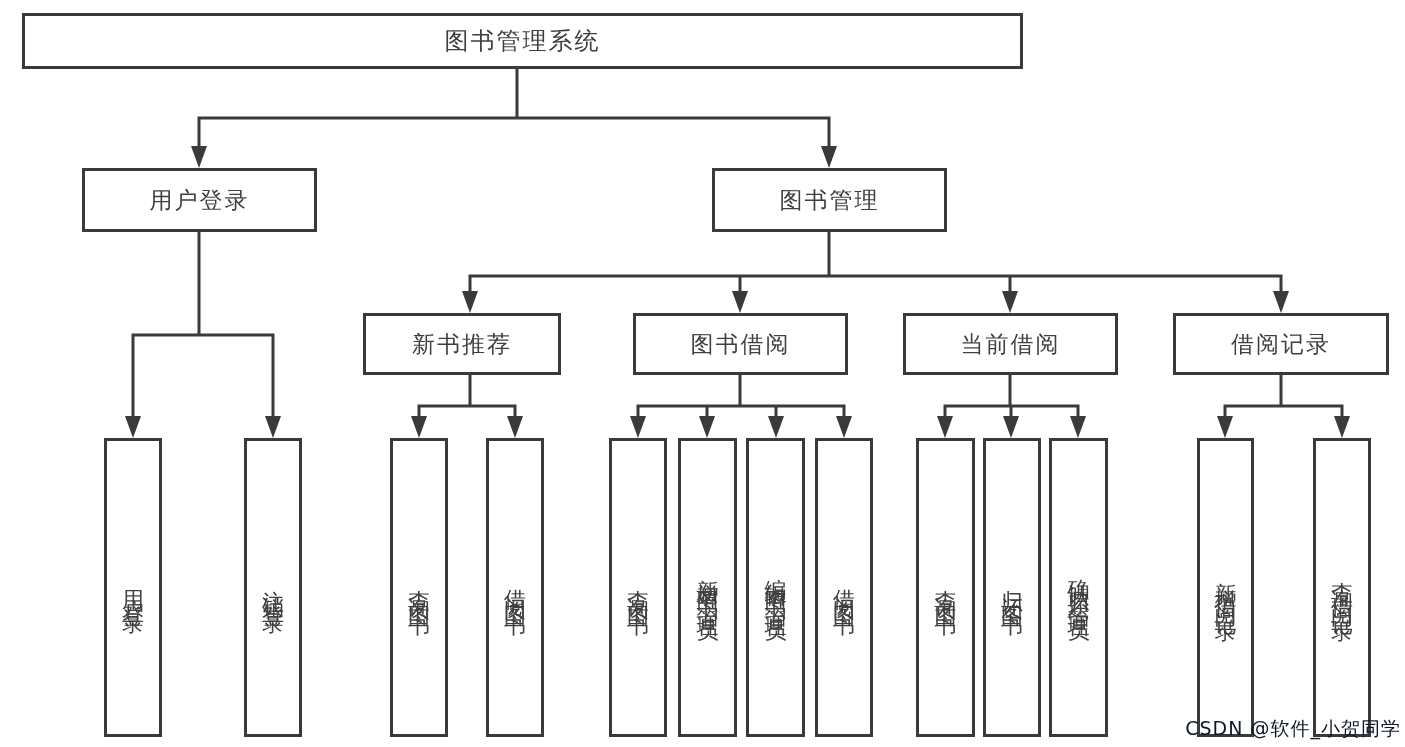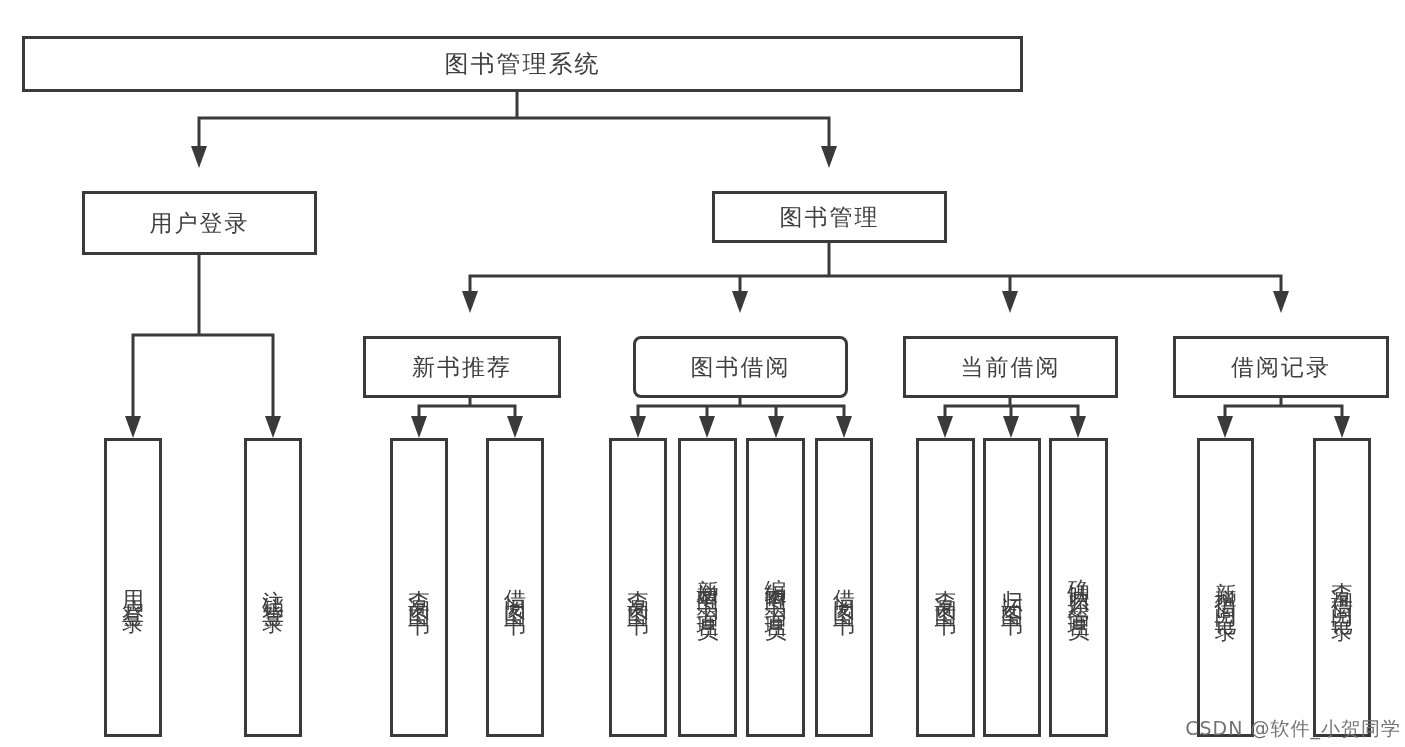--- a/index.html
+++ b/index.html
@@ -23,47 +23,46 @@
     background: #ffffff;
     display: flex;
     align-items: center;
     justify-content: center;
     color: #3f3f3f;
   }
   .hbox {
     font-size: 23px;
     letter-spacing: 2px;
     white-space: nowrap;
-    margin-top: 23px;
   }
   .root-box { font-size: 24px; }
   .vbox {
     writing-mode: vertical-rl;
     text-orientation: mixed;
     font-size: 22px;
     letter-spacing: 8px;
     line-height: 1;
   }
   .vbox.long { letter-spacing: 6px; }
   .watermark {
     position: absolute;
     right: 4px;
     bottom: 5px;
-    color: #737373;
+    color: #0f172a;
     font-size: 19px;
     letter-spacing: 1px;
     z-index: 5;
     white-space: nowrap;
   }
   
   .n-root            { left: 22px;   top: 13px;  width: 1001px; height: 56px; }
   .n-user-login      { left: 82px;   top: 168px; width: 235px;  height: 64px; }
-  .n-book-mgmt       { left: 712px;  top: 168px; width: 235px;  height: 52px; }
+  .n-book-mgmt       { left: 712px;  top: 168px; width: 235px;  height: 64px; }
   .n-new-book-rec    { left: 363px;  top: 313px; width: 198px;  height: 62px; }
-  .n-book-borrow     { left: 633px;  top: 313px; width: 215px;  height: 62px; border-radius: 8px; }
+  .n-book-borrow     { left: 633px;  top: 313px; width: 215px;  height: 62px; }
   .n-current-borrow  { left: 903px;  top: 313px; width: 215px;  height: 62px; align-items: center; }
   .n-borrow-records  { left: 1173px; top: 313px; width: 216px;  height: 62px; }
   .n-leaf-user-login { left: 104px;  top: 438px; width: 58px;   height: 299px; }
   .n-leaf-logout     { left: 244px;  top: 438px; width: 58px;   height: 299px; }
   .n-rec-query       { left: 390px;  top: 438px; width: 58px;   height: 299px; }
   .n-rec-borrow      { left: 486px;  top: 438px; width: 58px;   height: 299px; }
   .n-bb-query        { left: 609px;  top: 438px; width: 58px;   height: 299px; }
   .n-bb-add          { left: 678px;  top: 438px; width: 59px;   height: 299px; }
   .n-bb-edit         { left: 746px;  top: 438px; width: 59px;   height: 299px; }
   .n-bb-borrow       { left: 815px;  top: 438px; width: 58px;   height: 299px; }

